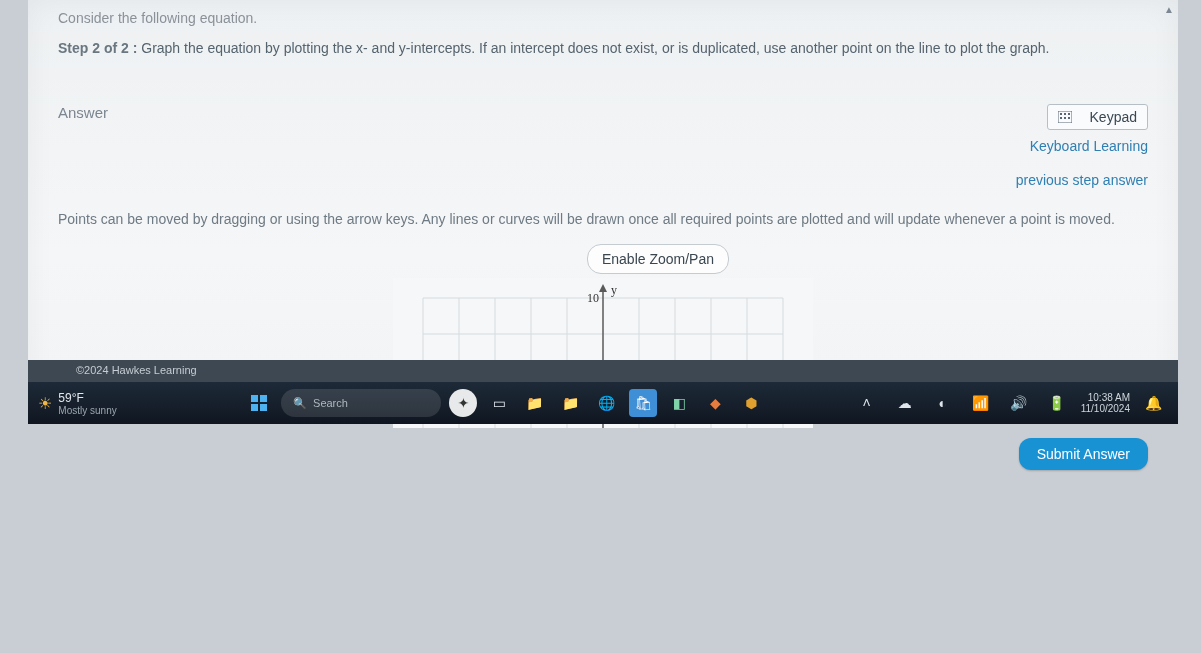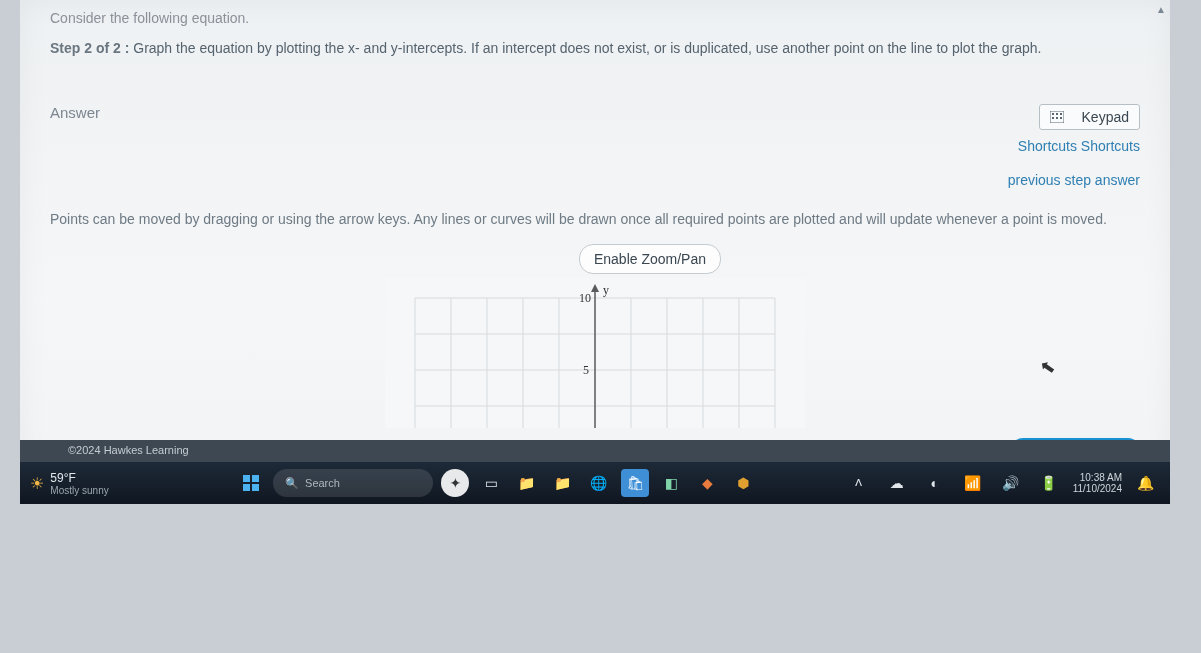--- a/index.html
+++ b/index.html
@@ -4,24 +4,24 @@
 <style>
   * { box-sizing: border-box; margin: 0; padding: 0; }
   html, body { width: 1201px; height: 653px; overflow: hidden; }
   body {
     font-family: -apple-system, BlinkMacSystemFont, "Segoe UI", Arial, sans-serif;
     background: #c8ced4;
     position: relative;
   }
   .screen {
     position: absolute;
-    left: 20px;
+    left: 28px;
     top: 0;
     width: 1150px;
-    height: 504px;
+    height: 424px;
     background: linear-gradient(180deg, #eef1f3 0%, #f5f6f7 60%, #f2f3f4 100%);
     box-shadow: inset 0 0 30px rgba(0,0,0,0.05);
   }
   .content {
     position: relative;
     width: 100%;
     height: 555px;
     padding: 10px 30px 0 30px;
   }
   .prompt-line {
@@ -196,21 +196,21 @@
             <rect x="0" y="0" width="14" height="12" fill="none" stroke="#5a6772" stroke-width="1"></rect>
             <rect x="2" y="2" width="2" height="2" fill="#5a6772"></rect>
             <rect x="6" y="2" width="2" height="2" fill="#5a6772"></rect>
             <rect x="10" y="2" width="2" height="2" fill="#5a6772"></rect>
             <rect x="2" y="6" width="2" height="2" fill="#5a6772"></rect>
             <rect x="6" y="6" width="2" height="2" fill="#5a6772"></rect>
             <rect x="10" y="6" width="2" height="2" fill="#5a6772"></rect>
           </svg>
           <span>Keypad</span>
         </span>
-        <a class="kb-shortcuts">Shortcuts Shortcuts</a>
+        <a class="kb-shortcuts">Keyboard Learning</a>
         <a class="prev-step">previous step answer</a>
       </div>
     </div>
 
     <div class="instructions">Points can be moved by dragging or using the arrow keys. Any lines or curves will be drawn once all required points are plotted and will update whenever a point is moved.</div>
 
     <div class="zoom-btn-row">
       <span class="zoom-btn">Enable Zoom/Pan</span>
     </div>
 

